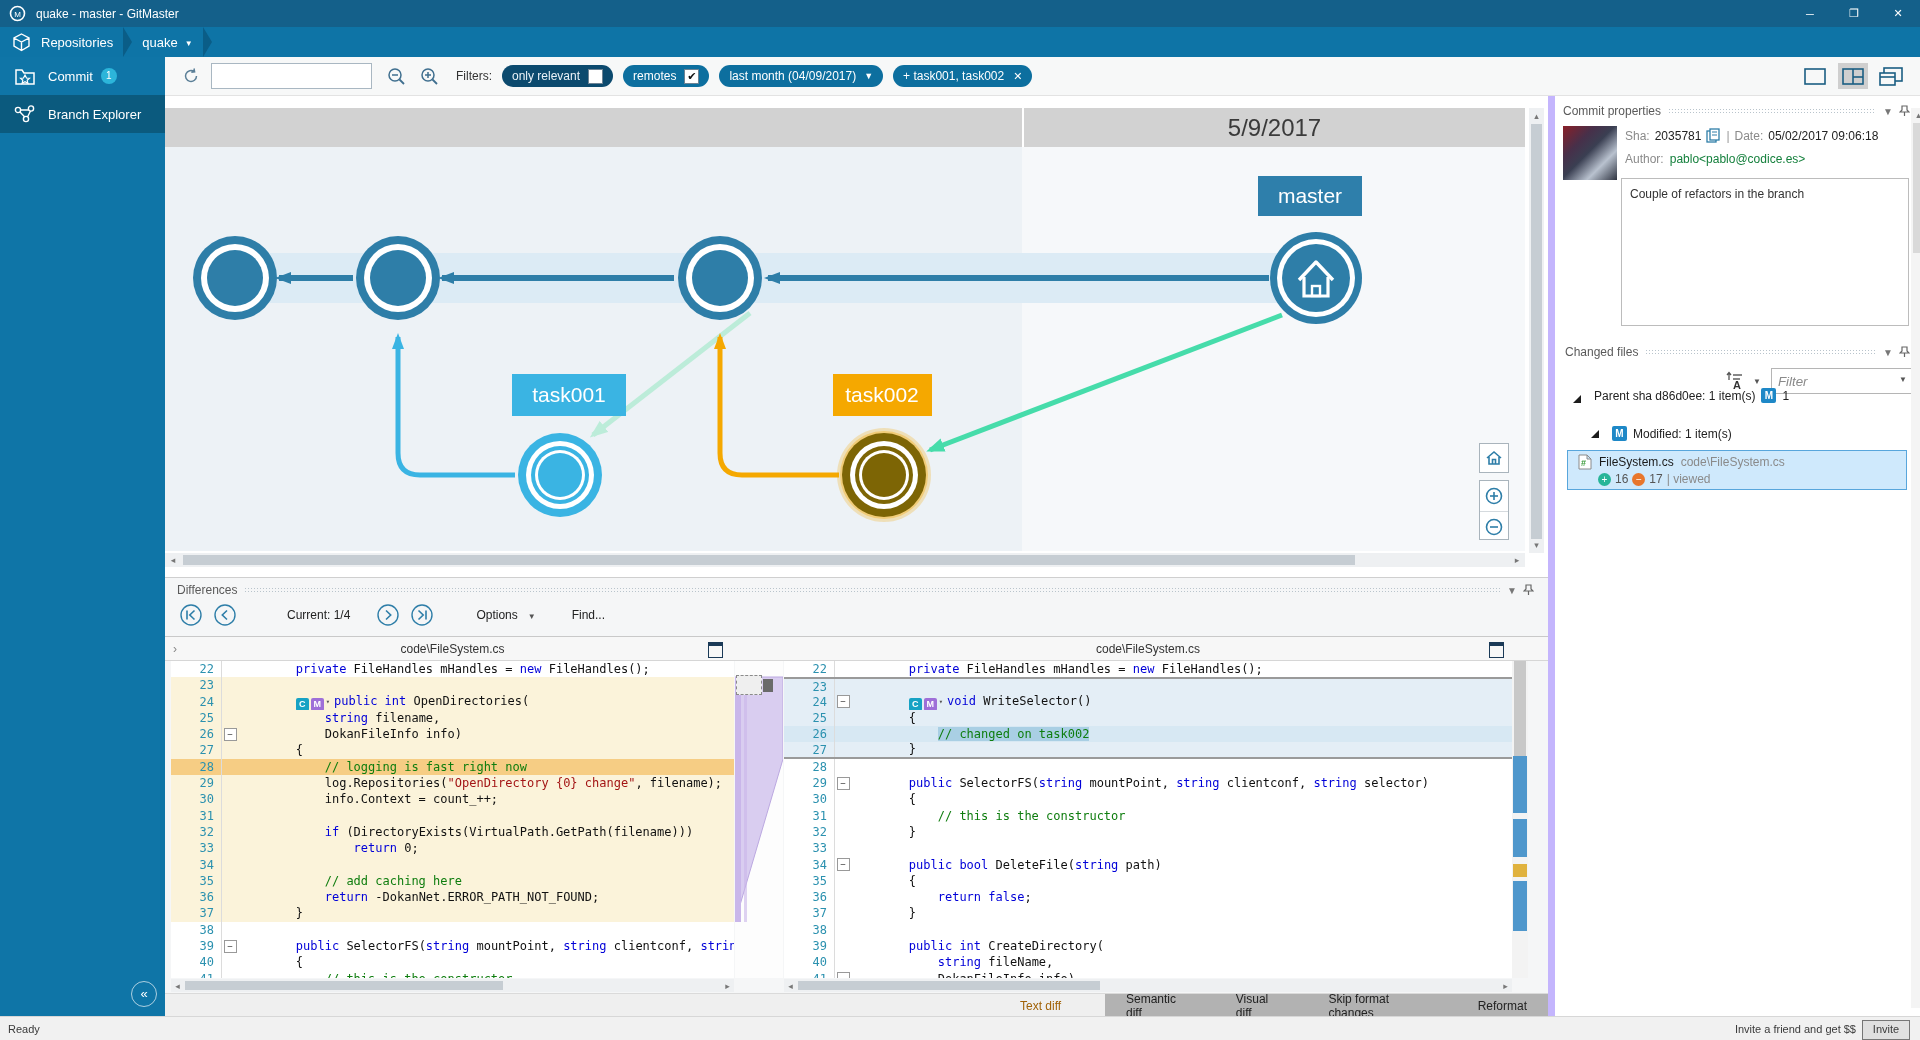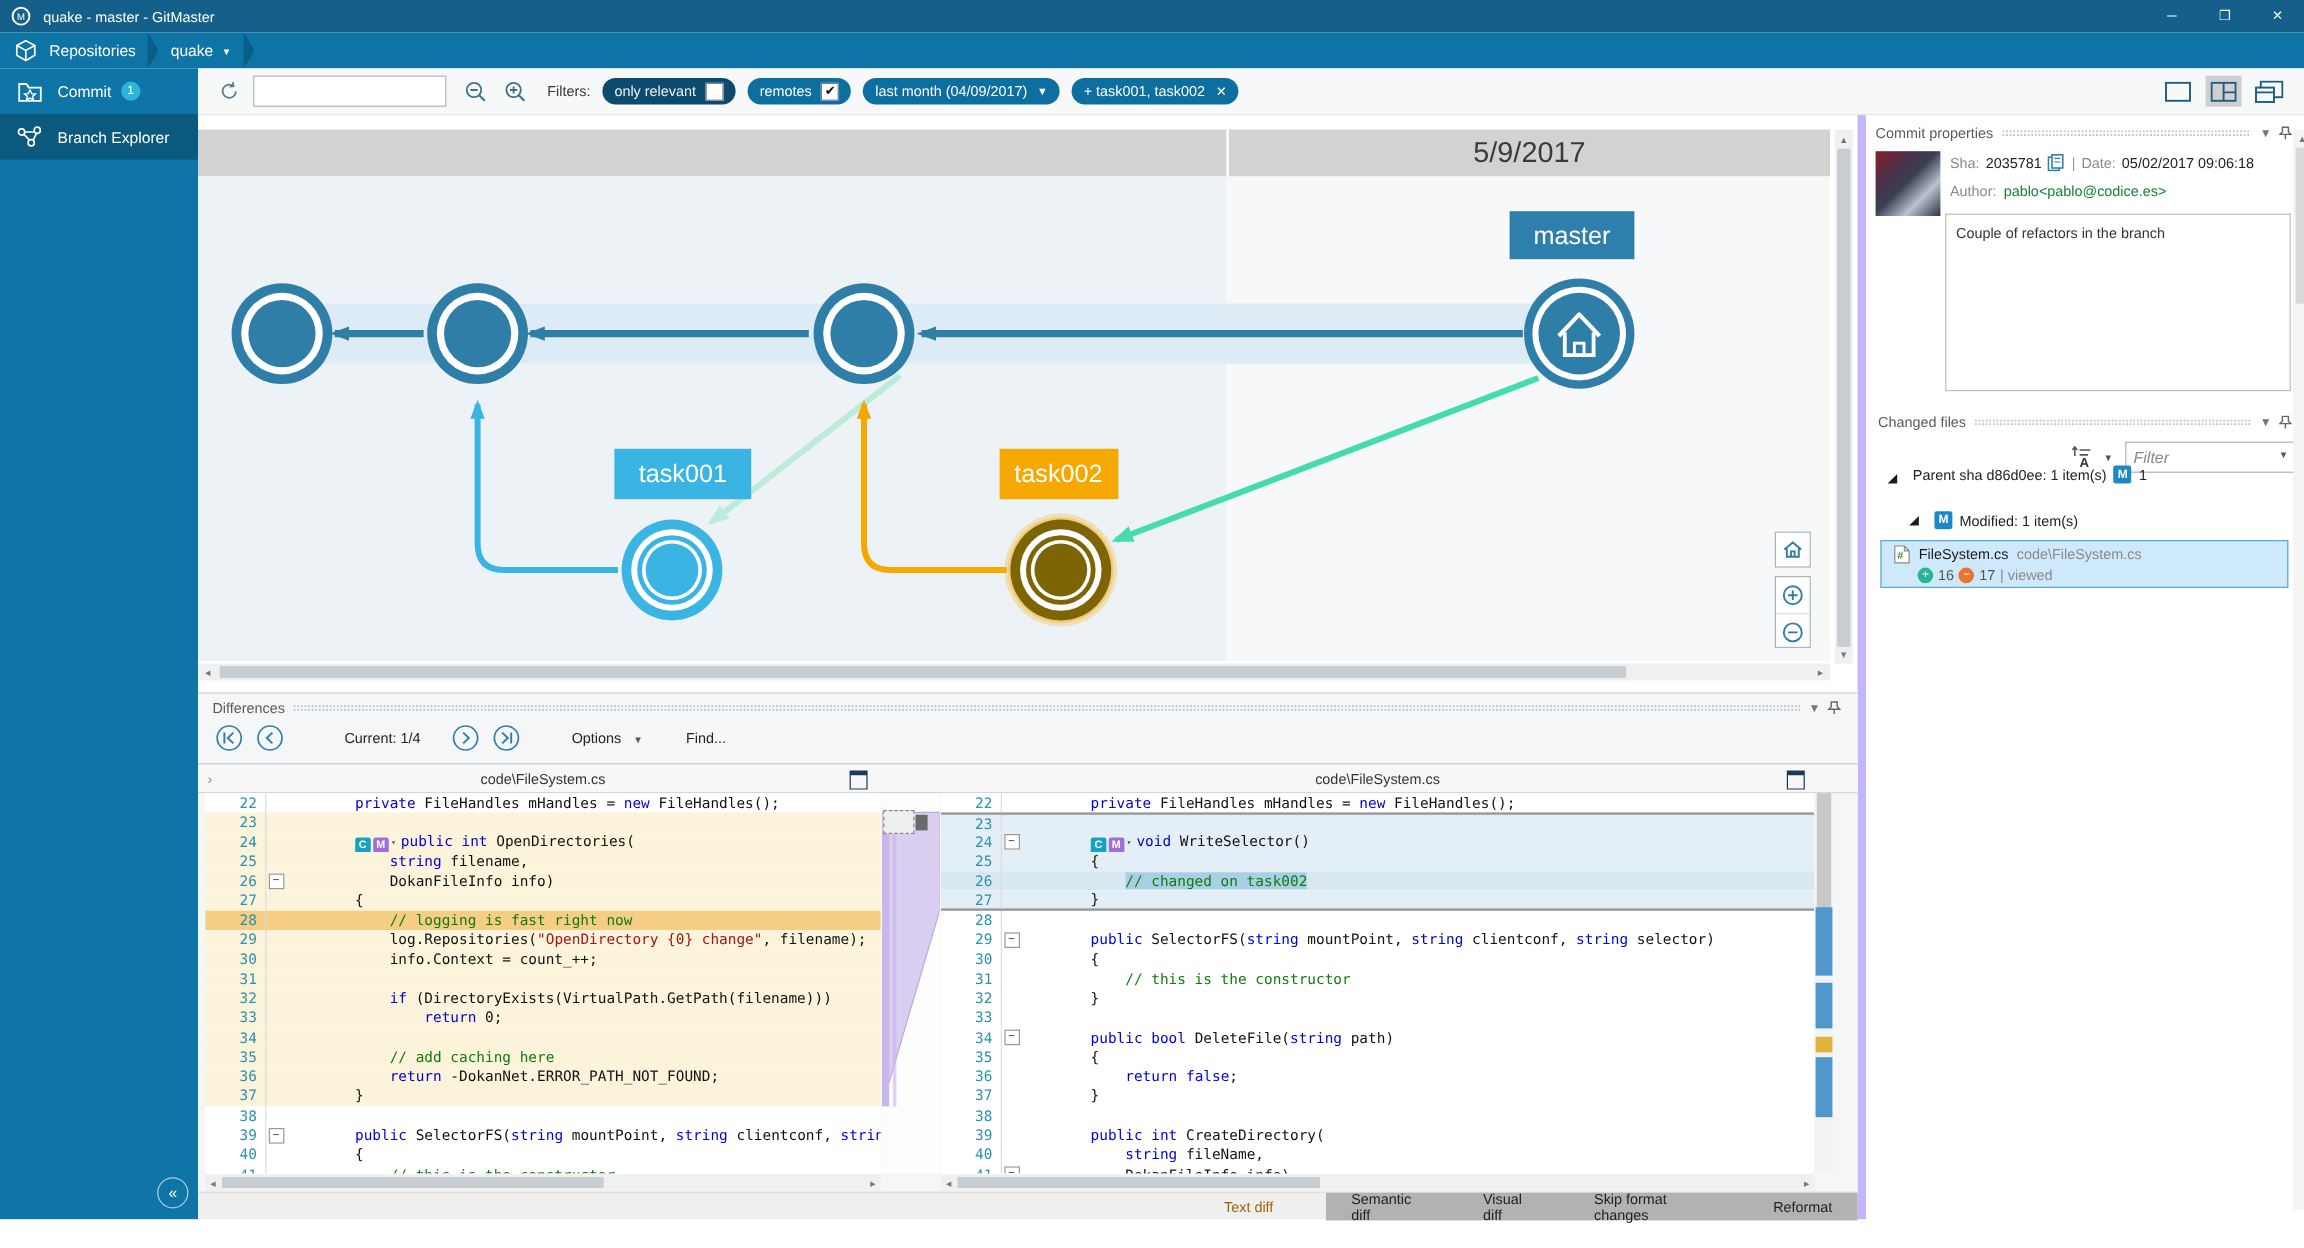--- a/index.html
+++ b/index.html
@@ -704,14 +704,19 @@
   <div id="tabbar" class="abs">
     <div id="tabactive">Text diff</div>
     <div id="tabdark">
         <span class="dtab">Semantic diff</span>
         <span class="dtab">Visual diff</span>
         <span class="dtab">Skip format changes</span>
         <span class="dtab">Reformat</span>
       </div>
   </div>
 
+  <div id="statusbar" class="abs">
+    <span style="margin-left:8px">Ready</span>
+    <span style="position:absolute;right:64px">Invite a friend and get $$</span>
+    <span id="invitebtn">Invite</span>
+  </div>
 
 </div>
 
 </body></html>

